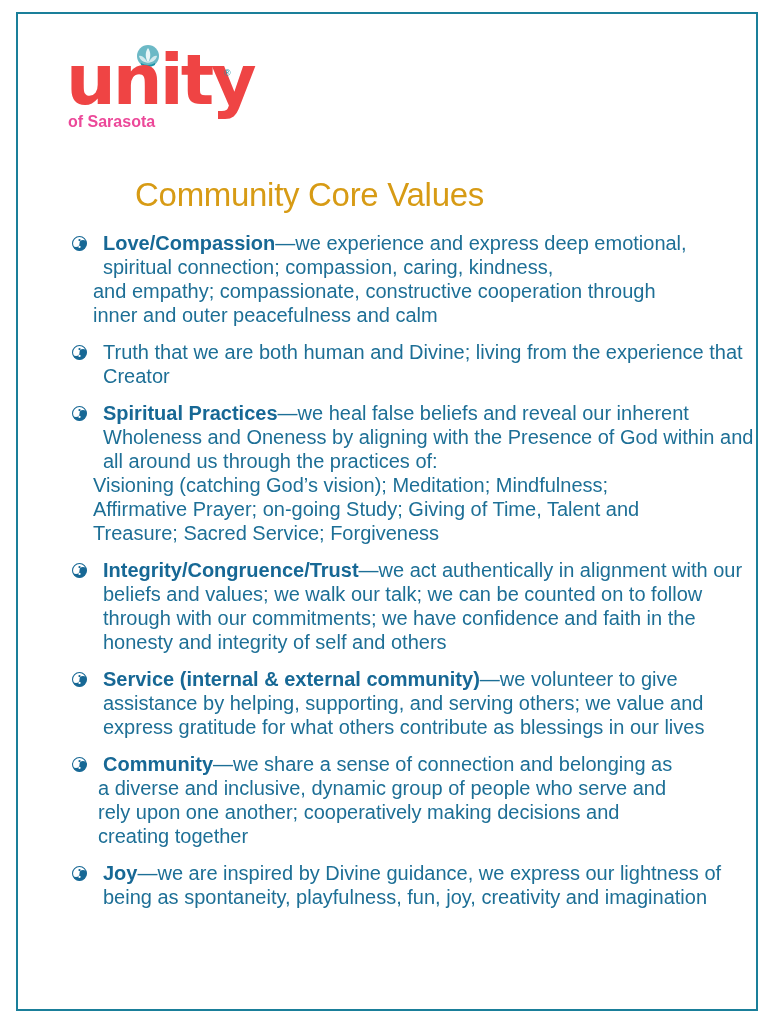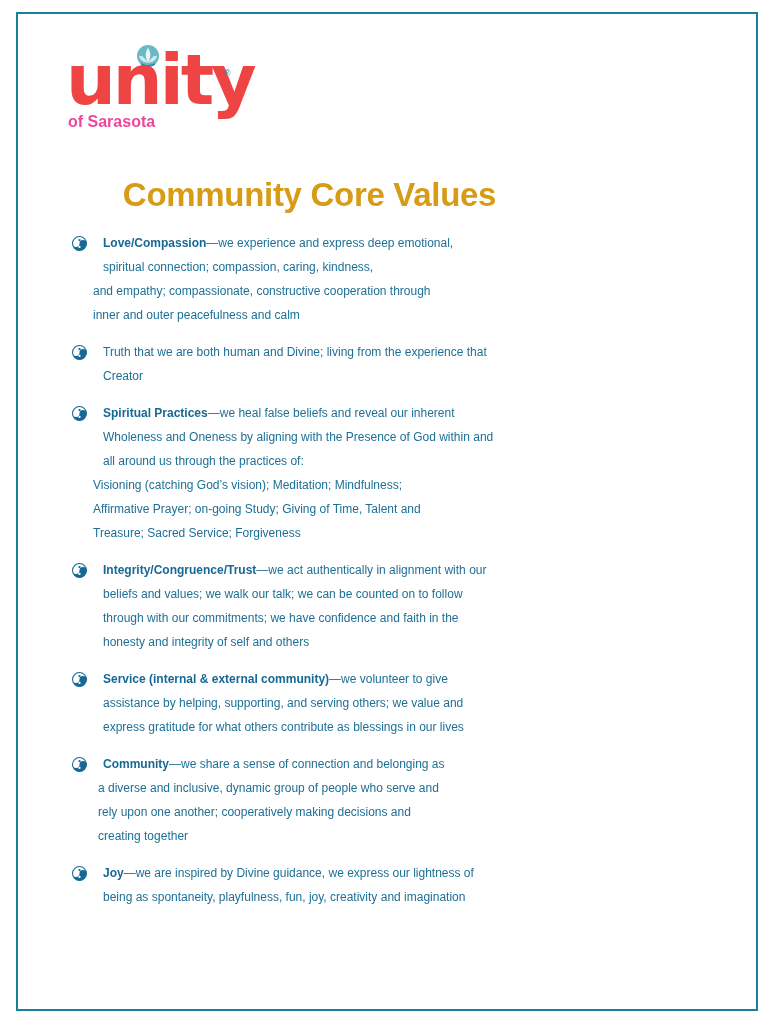--- a/index.html
+++ b/index.html
@@ -64,39 +64,39 @@
       font-size: 16px;
       color: #ec4899;
     }
     .title {
       position: absolute;
       left: 0;
       width: 619px;
       top: 176px;
       text-align: center;
       font-family: "Liberation Sans", sans-serif;
-      font-weight: bold;
+      font-weight: normal;
       font-size: 33px;
       color: #d79b15;
       letter-spacing: -0.3px;
     }
     .values {
       position: absolute;
       left: 72px;
       top: 231px;
       width: 640px;
     }
     .value {
       position: relative;
       margin: 0;
       padding: 0;
     }
     .value-line {
       font-family: "Liberation Sans", sans-serif;
-      font-size: 12px;
+      font-size: 20px;
       line-height: 24px;
       color: #1d6f96;
       white-space: nowrap;
       display: block;
     }
     .value-line b {
       font-weight: bold;
       color: #176895;
     }
     .bullet {

